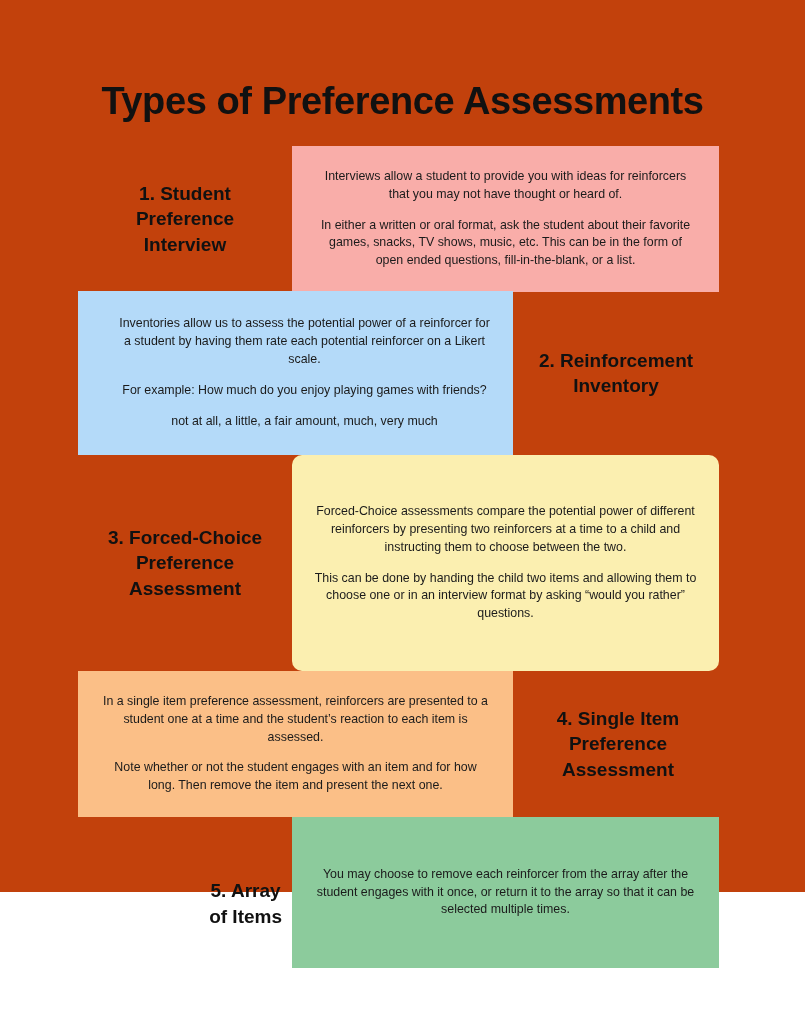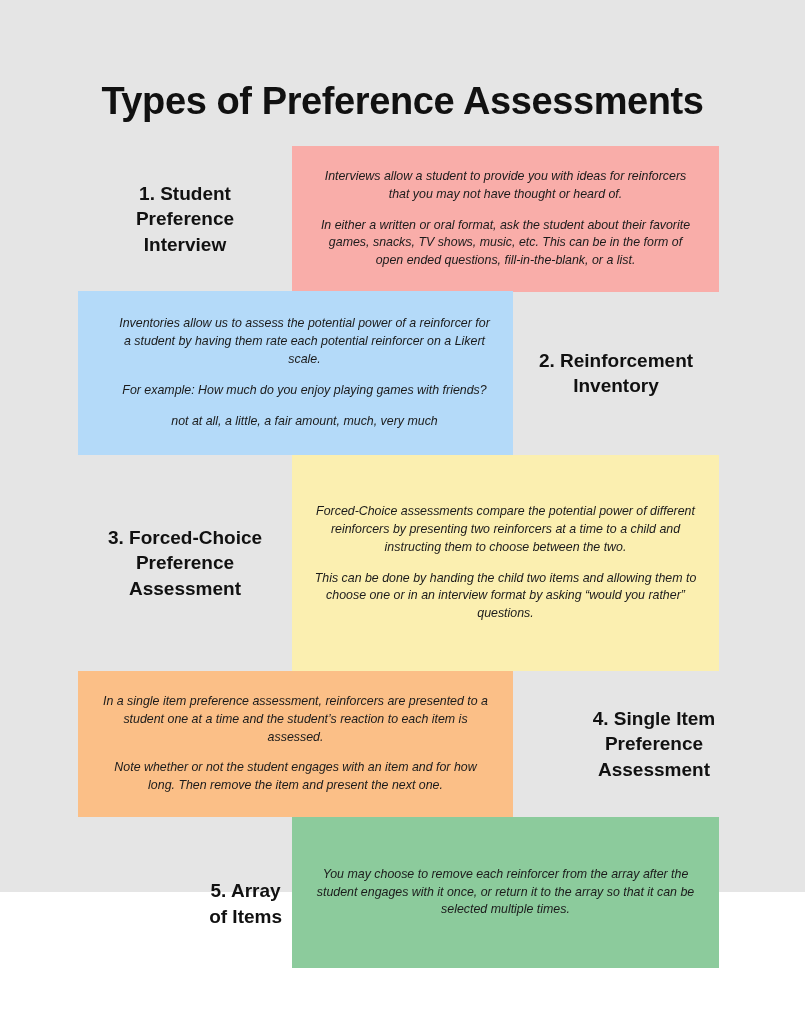--- a/index.html
+++ b/index.html
@@ -13,21 +13,21 @@
     font-family: "Liberation Sans", sans-serif;
     color: #1a1a1a;
     overflow: hidden;
     position: relative;
   }
 
   #page {
     position: relative;
     width: 805px;
     height: 892px;
-    background: #e5e5e5;
+    background: #c2410c;
   }
 
   
   .page-title {
     position: absolute;
     left: 0;
     top: 56px;
     width: 805px;
     text-align: center;
     font-size: 38px;
@@ -41,21 +41,20 @@
     position: absolute;
     box-sizing: border-box;
     padding: 18px 22px;
     text-align: center;
     font-size: 12.4px;
     line-height: 1.45;
     color: #1b1b1b;
     display: flex;
     flex-direction: column;
     justify-content: center;
-    font-style: italic;
   }
 
   .block p {
     margin: 0;
   }
   .block p + p {
     margin-top: 13px;
   }
 
   .label {
@@ -79,21 +78,21 @@
   
   .r2-block { left: 78px;  top: 291px; width: 435px; height: 164px; }
   .r2-label { left: 513px; top: 291px; width: 206px; height: 164px; }
 
   
   .r3-label { left: 78px;  top: 455px; width: 214px; height: 216px; }
   .r3-block { left: 292px; top: 455px; width: 427px; height: 216px; }
 
   
   .r4-block { left: 78px;  top: 671px; width: 435px; height: 146px; }
-  .r4-label { left: 540px; top: 671px; width: 206px; height: 146px; padding-left: 32px; }
+  .r4-label { left: 504px; top: 671px; width: 206px; height: 146px; padding-left: 32px; }
 
   
   .r5-label { left: 78px;  top: 828px; width: 214px; height: 151px; justify-content: flex-end; }
   .r5-block { left: 292px; top: 817px; width: 427px; height: 151px; }
 </style>
 </head>
 <body style="background-color: rgb(255, 255, 255);">
 
 <div id="page">
 
@@ -116,21 +115,21 @@
         <p>not at all, a little, a fair amount, much, very much</p>
       </div>
   </div>
   <div class="label r2-label">
     <div>2. Reinforcement<br>Inventory</div>
   </div>
 
   <div class="label r3-label">
     <div>3. Forced-Choice<br>Preference<br>Assessment</div>
   </div>
-  <div class="block r3-block" style="background-color: rgb(251, 239, 176);">
+  <div class="block r3-block" style="background-color: rgb(251, 239, 176); border-radius: 10px;">
     <div>
         <p>Forced-Choice assessments compare the potential power of different reinforcers by presenting two reinforcers at a time to a child and instructing them to choose between the two.</p>
         <p>This can be done by handing the child two items and allowing them to choose one or in an interview format by asking “would you rather” questions.</p>
       </div>
   </div>
 
   <div class="block r4-block" style="background-color: rgb(251, 191, 135);">
     <div>
         <p>In a single item preference assessment, reinforcers are presented to a student one at a time and the student’s reaction to each item is assessed.</p>
         <p>Note whether or not the student engages with an item and for how long. Then remove the item and present the next one.</p>

